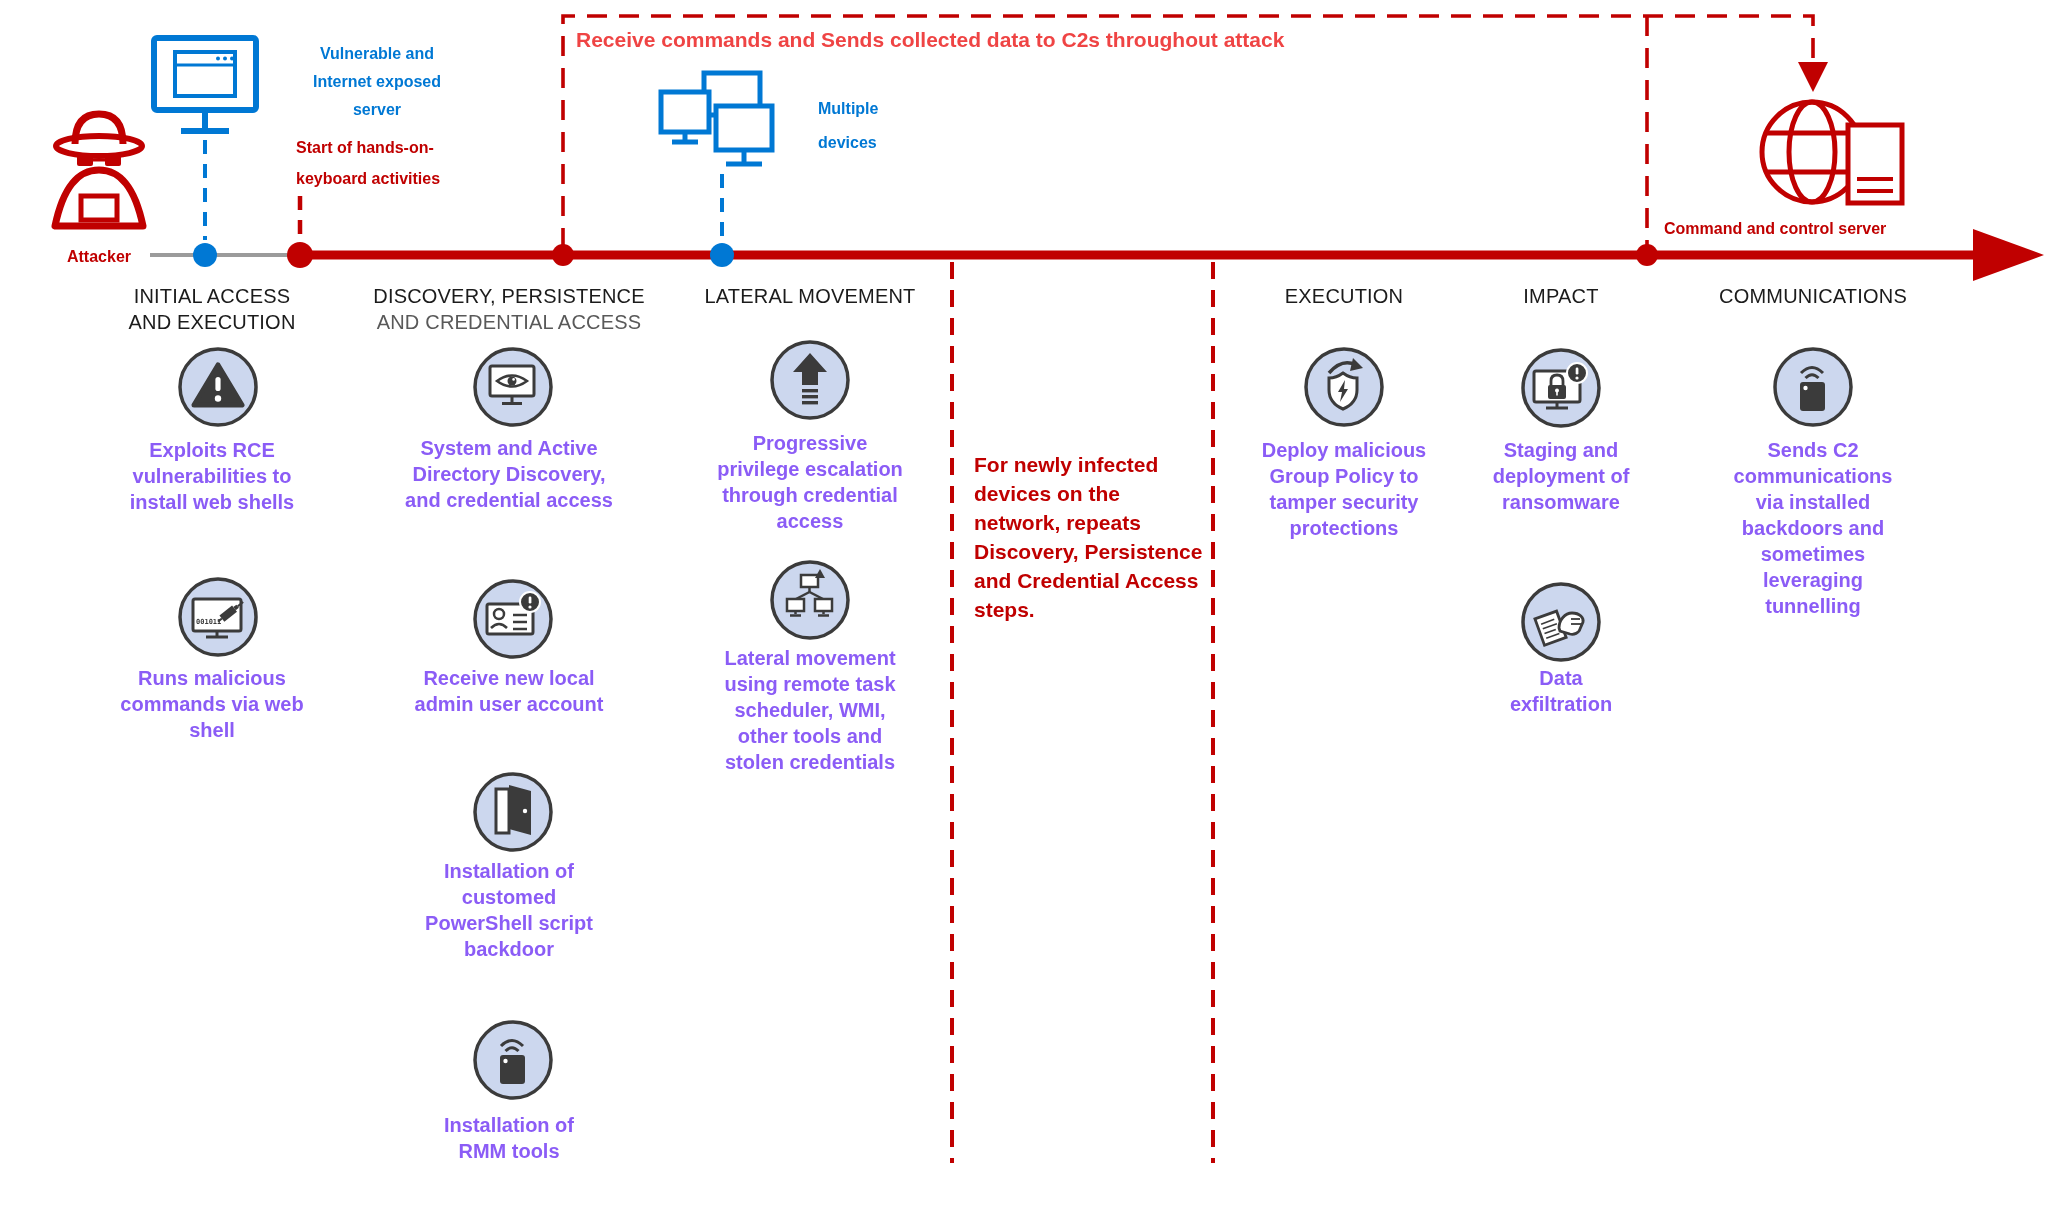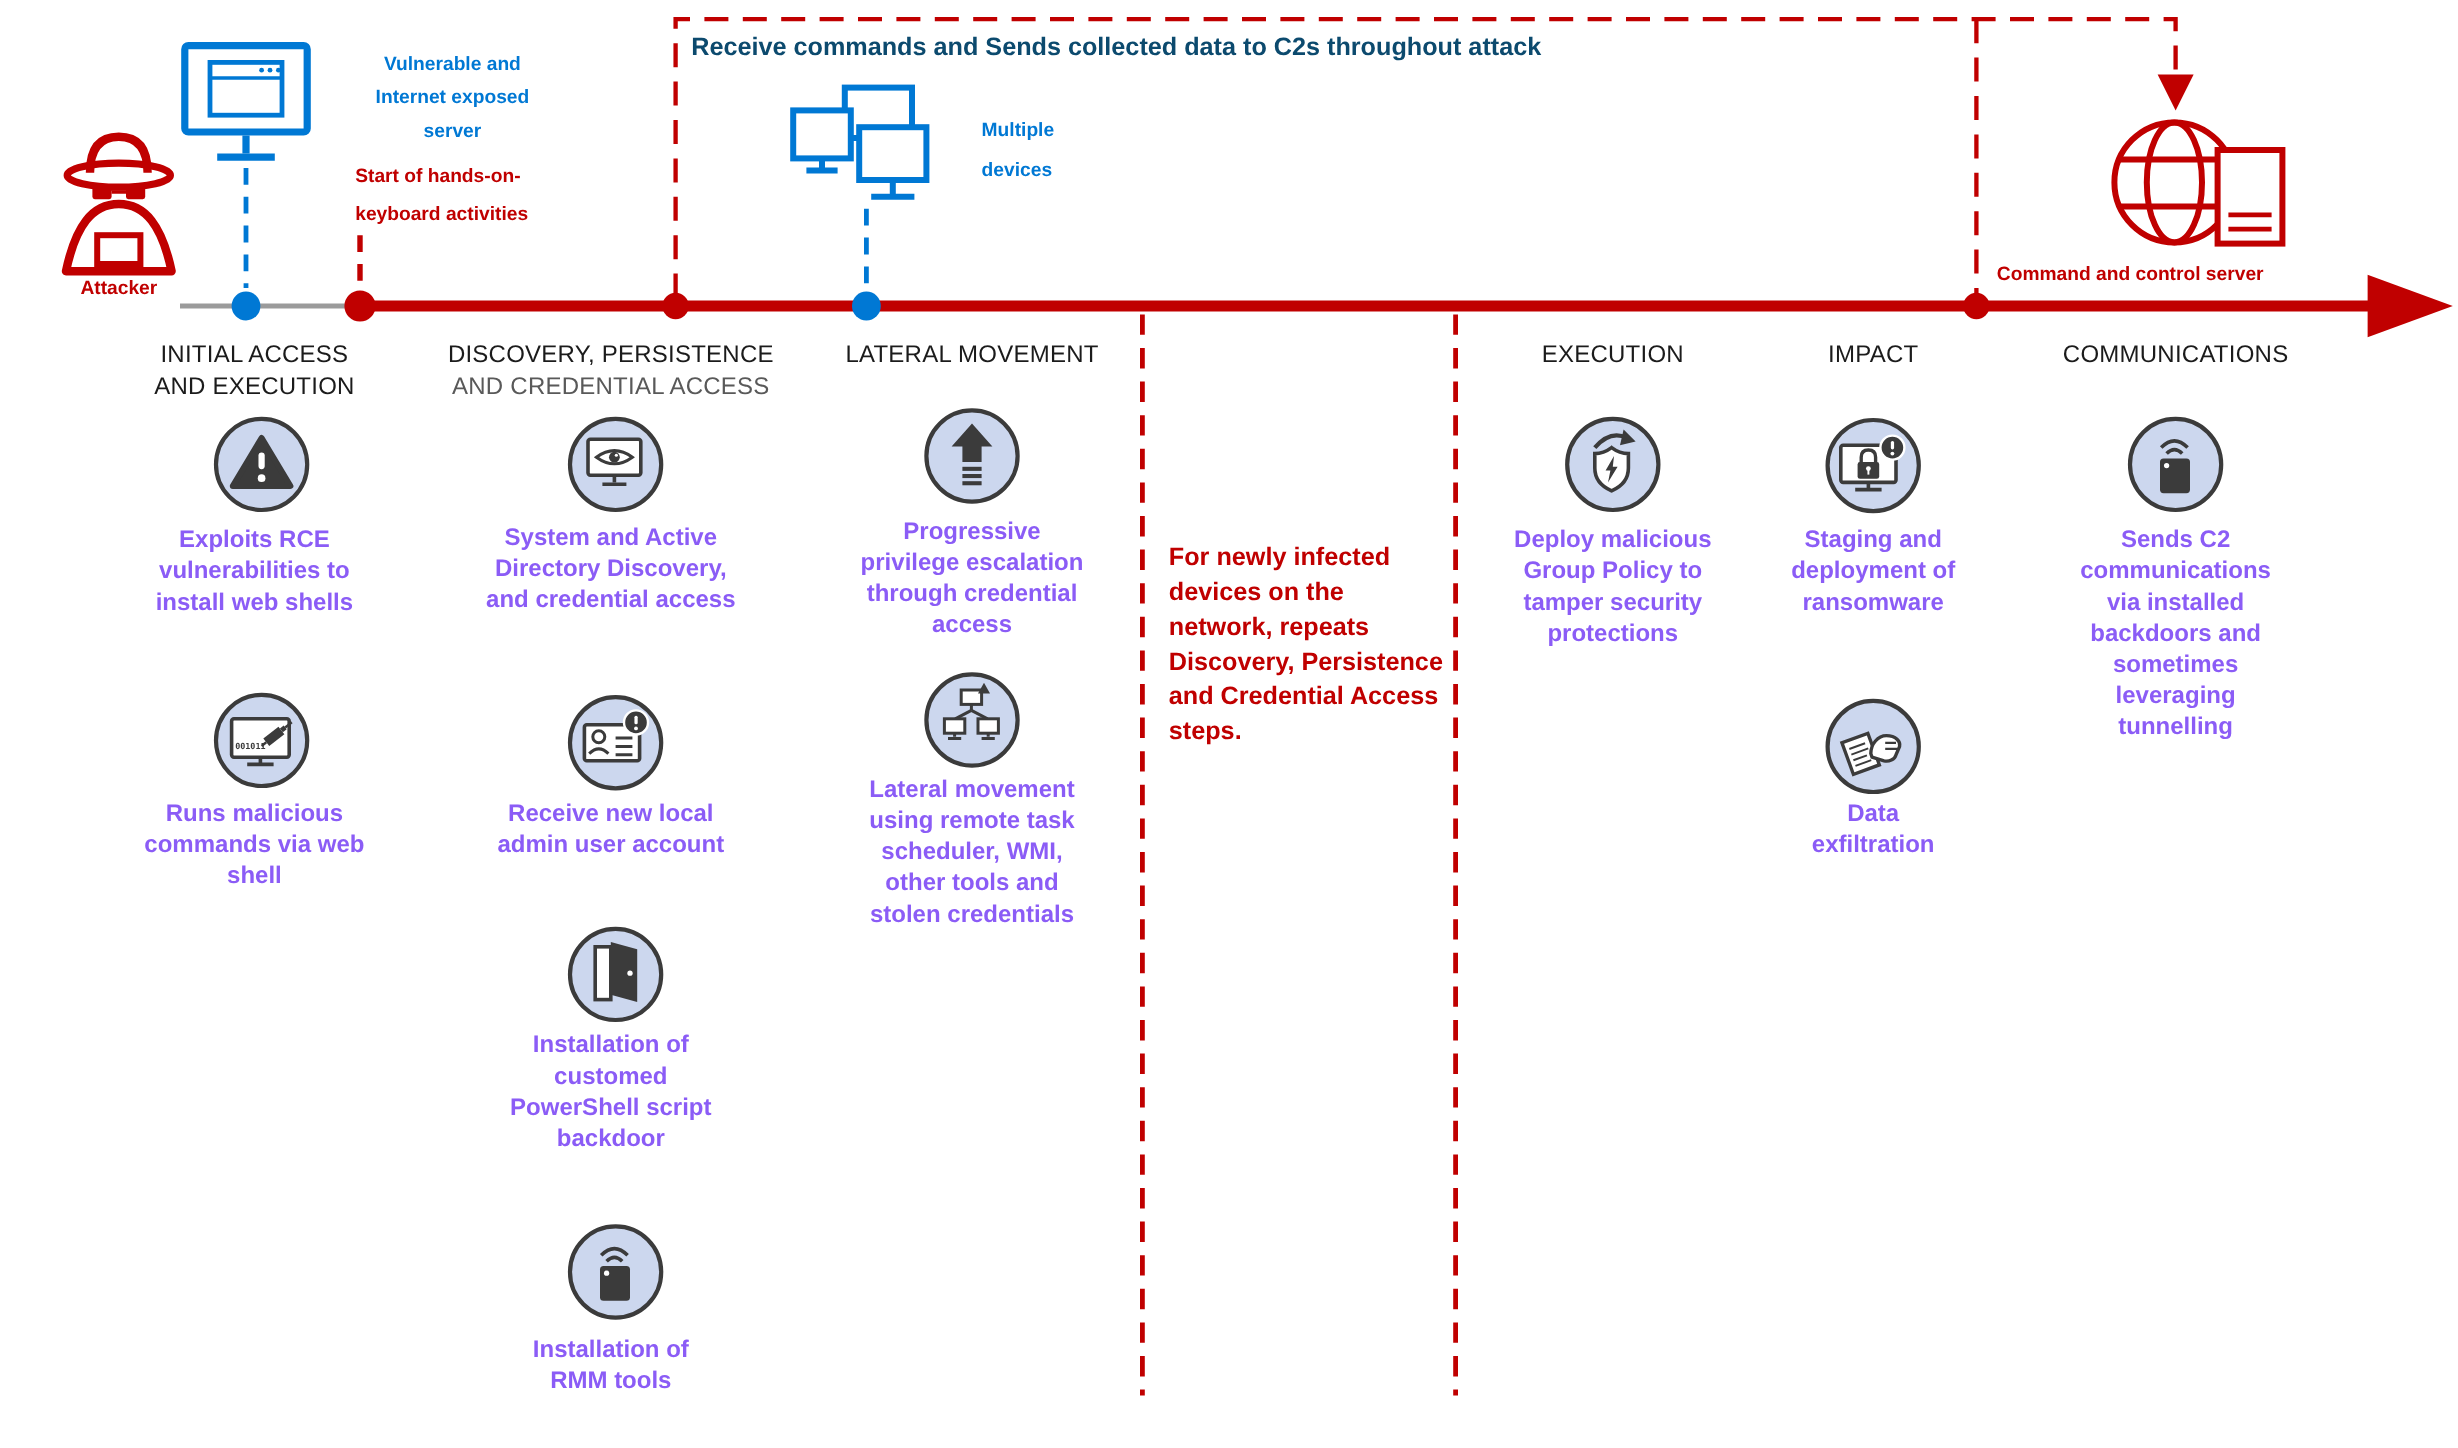--- a/index.html
+++ b/index.html
@@ -9,21 +9,21 @@
   svg{display:block;}
   .cap{position:absolute;transform:translateX(-50%);text-align:center;
        font-weight:700;font-size:20px;line-height:26px;color:#8b5cf6;white-space:nowrap;}
   .hd{position:absolute;transform:translateX(-50%);text-align:center;
       font-weight:400;font-size:20px;line-height:26px;color:#1b1b1b;
       letter-spacing:.2px;white-space:nowrap;}
   .hd .sub{color:#595959;}
   .red{color:#c00000;}
   .blue{color:#0078d4;}
   .bigLabel{font-size:16px;font-weight:700;line-height:29px;}
-  .banner{position:absolute;font-size:21px;font-weight:700;color:#0c4a6e;white-space:nowrap;}
+  .banner{position:absolute;font-size:21px;font-weight:700;color:#ef4444;white-space:nowrap;}
   .note{position:absolute;font-size:21px;font-weight:700;color:#c00000;
         line-height:29px;text-align:left;white-space:nowrap;}
   .center{transform:translateX(-50%);text-align:center;}
 </style>
 </head>
 <body>
 
 <div class="stage">
 
   <svg class="abs" style="left:0;top:0" width="2048" height="1207" viewBox="0 0 2048 1207">
@@ -52,21 +52,21 @@
 
   <svg class="abs" style="left:40px;top:102px" width="118" height="132" viewBox="0 0 118 132">
     <path d="M35,42 Q35,12 59,12 Q83,12 83,42" fill="none" stroke="#c00000" stroke-width="7"></path>
     <ellipse cx="59" cy="44" rx="43" ry="10" fill="none" stroke="#c00000" stroke-width="6"></ellipse>
     <rect x="37" y="53" width="16" height="11" rx="2" fill="#c00000"></rect>
     <rect x="65" y="53" width="16" height="11" rx="2" fill="#c00000"></rect>
     <line x1="53" y1="58" x2="65" y2="58" stroke="#c00000" stroke-width="3"></line>
     <path d="M59,68 C37,68 23,86 15,124 L103,124 C95,86 81,68 59,68 Z" fill="none" stroke="#c00000" stroke-width="7" stroke-linejoin="round"></path>
     <rect x="41" y="94" width="36" height="24" fill="#fff" stroke="#c00000" stroke-width="5"></rect>
   </svg>
-  <div class="abs bigLabel red center" style="left:99px;top:226px">Attacker</div>
+  <div class="abs bigLabel red center" style="left:99px;top:242px">Attacker</div>
 
   <svg class="abs" style="left:150px;top:34px" width="110" height="104" viewBox="0 0 110 104">
     <rect x="4" y="4" width="102" height="72" rx="3" fill="#fff" stroke="#0078d4" stroke-width="6"></rect>
     <rect x="25" y="18" width="60" height="44" fill="#fff" stroke="#0078d4" stroke-width="4"></rect>
     <line x1="25" y1="31" x2="85" y2="31" stroke="#0078d4" stroke-width="3"></line>
     <circle cx="68" cy="24.5" r="2" fill="#0078d4"></circle>
       <circle cx="75" cy="24.5" r="2" fill="#0078d4"></circle>
       <circle cx="82" cy="24.5" r="2" fill="#0078d4"></circle>
     <line x1="55" y1="79" x2="55" y2="94" stroke="#0078d4" stroke-width="6"></line>
     <line x1="31" y1="97" x2="79" y2="97" stroke="#0078d4" stroke-width="6"></line>

